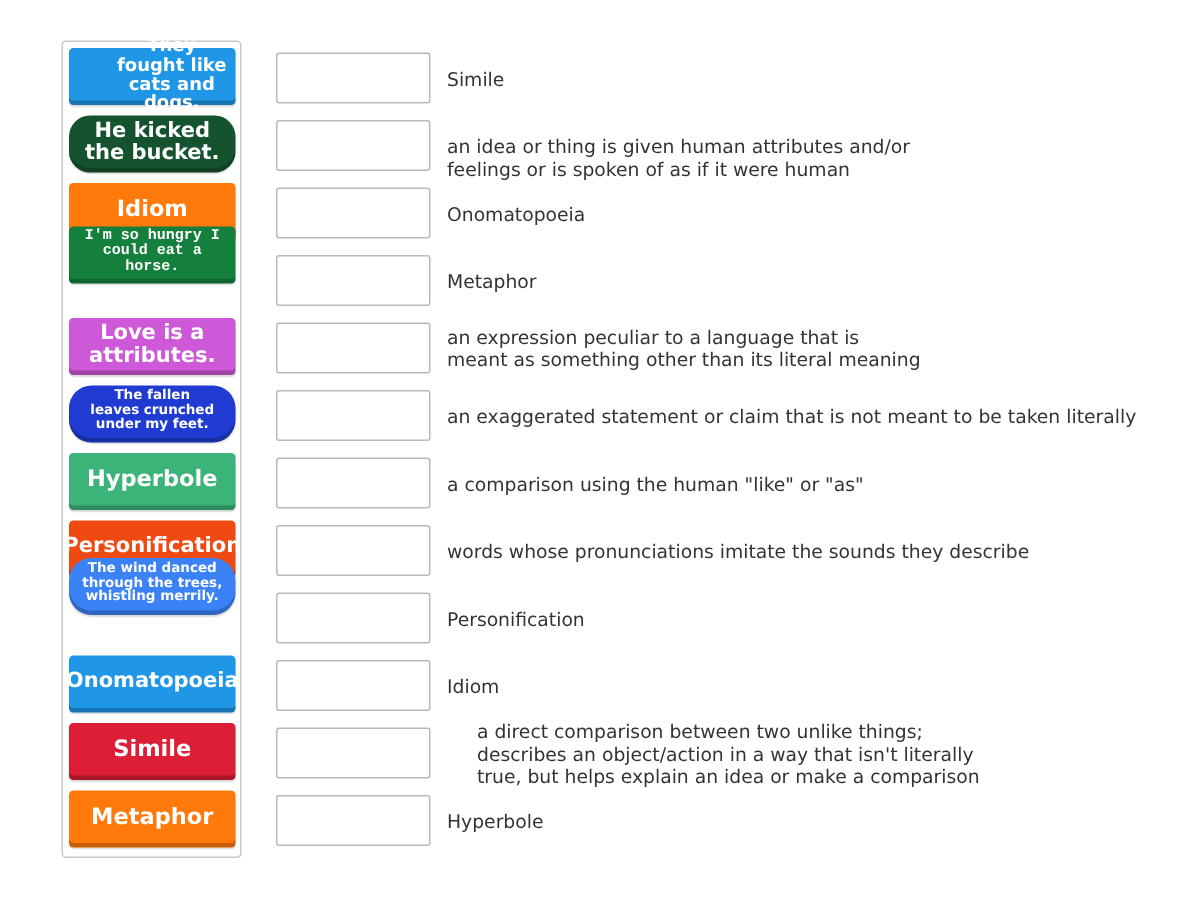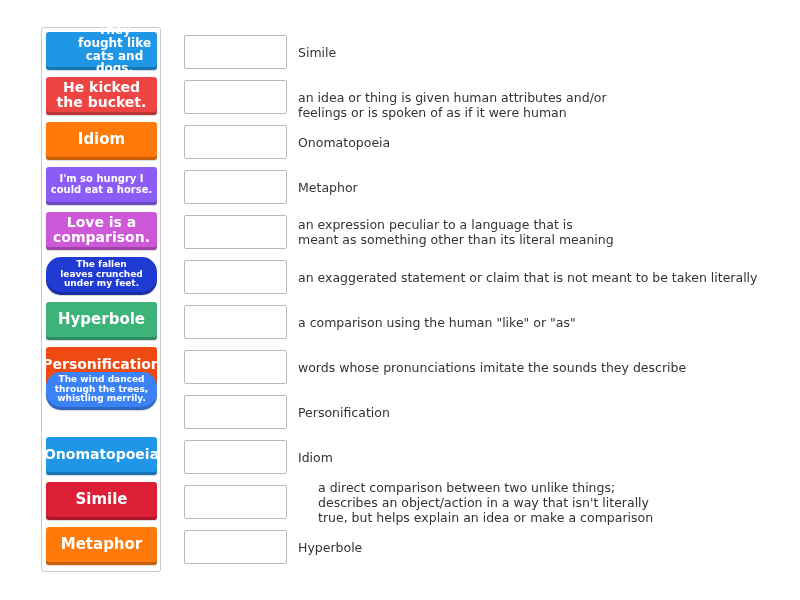--- a/index.html
+++ b/index.html
@@ -36,27 +36,27 @@
       display: flex; align-items: center;
     }
   </style>
 </head>
 <body>
 
 <div class="tray"></div>
 <div id="tiles">
     <div class="tile s12" style="top: 32px; background: rgb(31, 151, 230); white-space: pre-line;">They fought like
 cats and dogs.</div>
-    <div class="tile s14" style="top: 77px; background: #ef4444; white-space: pre-line;">He kicked
+    <div class="tile s14" style="top: 77px; background: #14532d; white-space: pre-line; border-radius: 14px;">He kicked
 the bucket.</div>
     <div class="tile s15" style="top: 122px; background: rgb(255, 122, 10); white-space: pre-line;">Idiom</div>
-    <div class="tile s10" style="top: 167px; background: #8b5cf6; white-space: pre-line;">I'm so hungry I
+    <div class="tile s10" style="top: 151px; background: #15803d; white-space: pre-line; font-family: Liberation Mono, monospace;">I'm so hungry I
 could eat a horse.</div>
     <div class="tile s14" style="top: 212px; background: rgb(205, 88, 216); white-space: pre-line;">Love is a
-comparison.</div>
+attributes.</div>
     <div class="tile s9" style="top: 257px; background: rgb(31, 59, 209); white-space: pre-line;">The fallen
 leaves crunched
 under my feet.</div>
     <div class="tile s15" style="top: 302px; background: rgb(60, 180, 121); white-space: pre-line;">Hyperbole</div>
     <div class="tile s14" style="top: 347px; background: rgb(239, 74, 18); white-space: pre-line;">Personification</div>
     <div class="tile s9" style="top: 372px; background: #3b82f6; white-space: pre-line; text-align: center;">The wind danced
 through the trees,
 whistling merrily.</div>
     <div class="tile s14" style="top: 437px; background: rgb(31, 151, 230); white-space: pre-line;">Onomatopoeia</div>
     <div class="tile s15" style="top: 482px; background: rgb(220, 30, 54); white-space: pre-line;">Simile</div>

